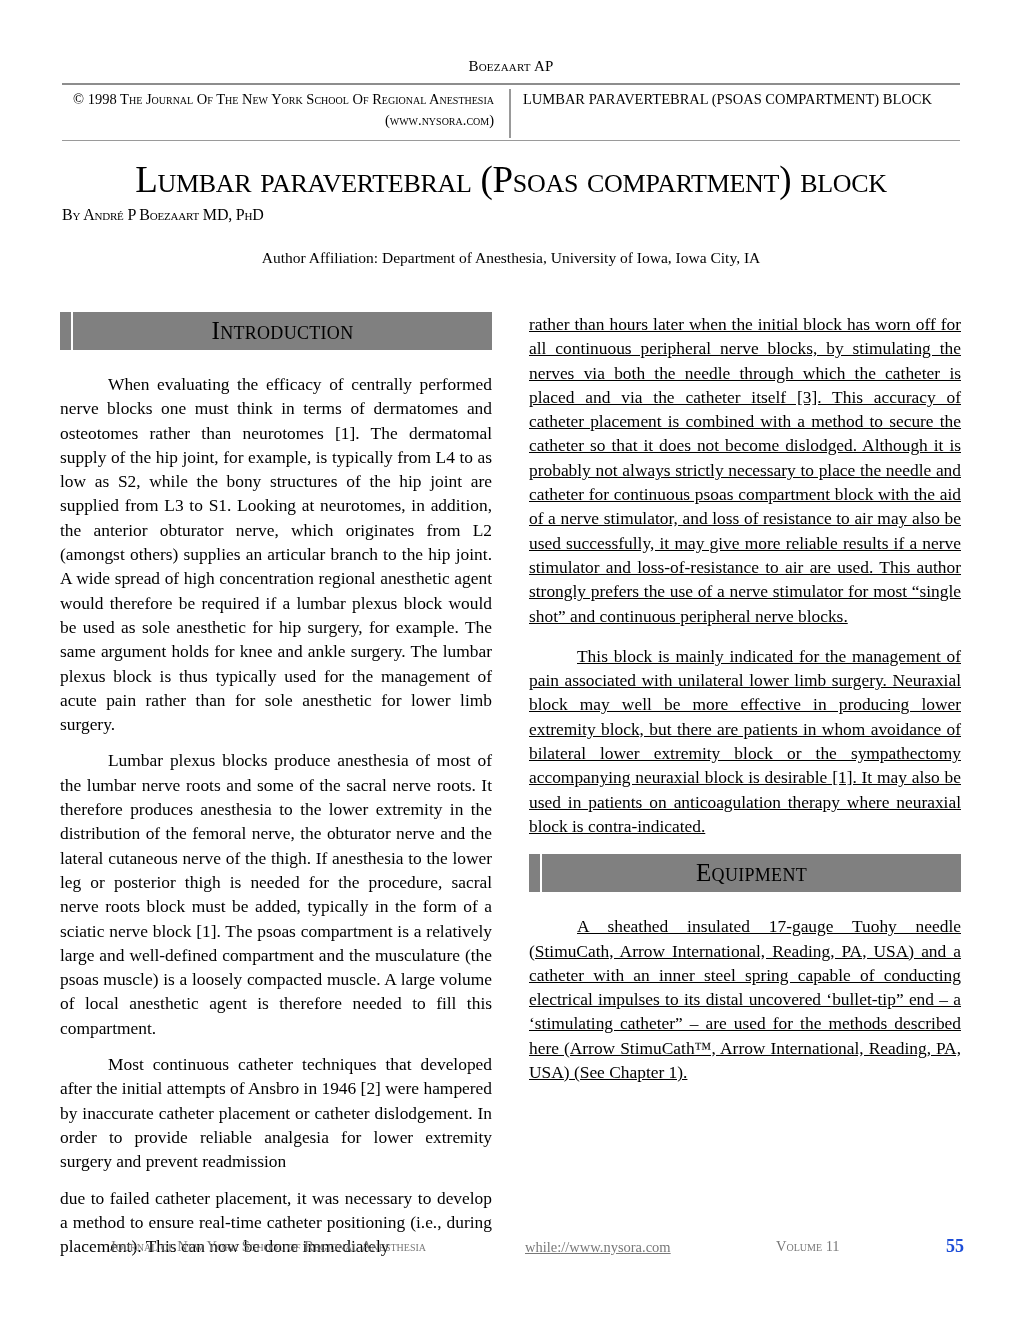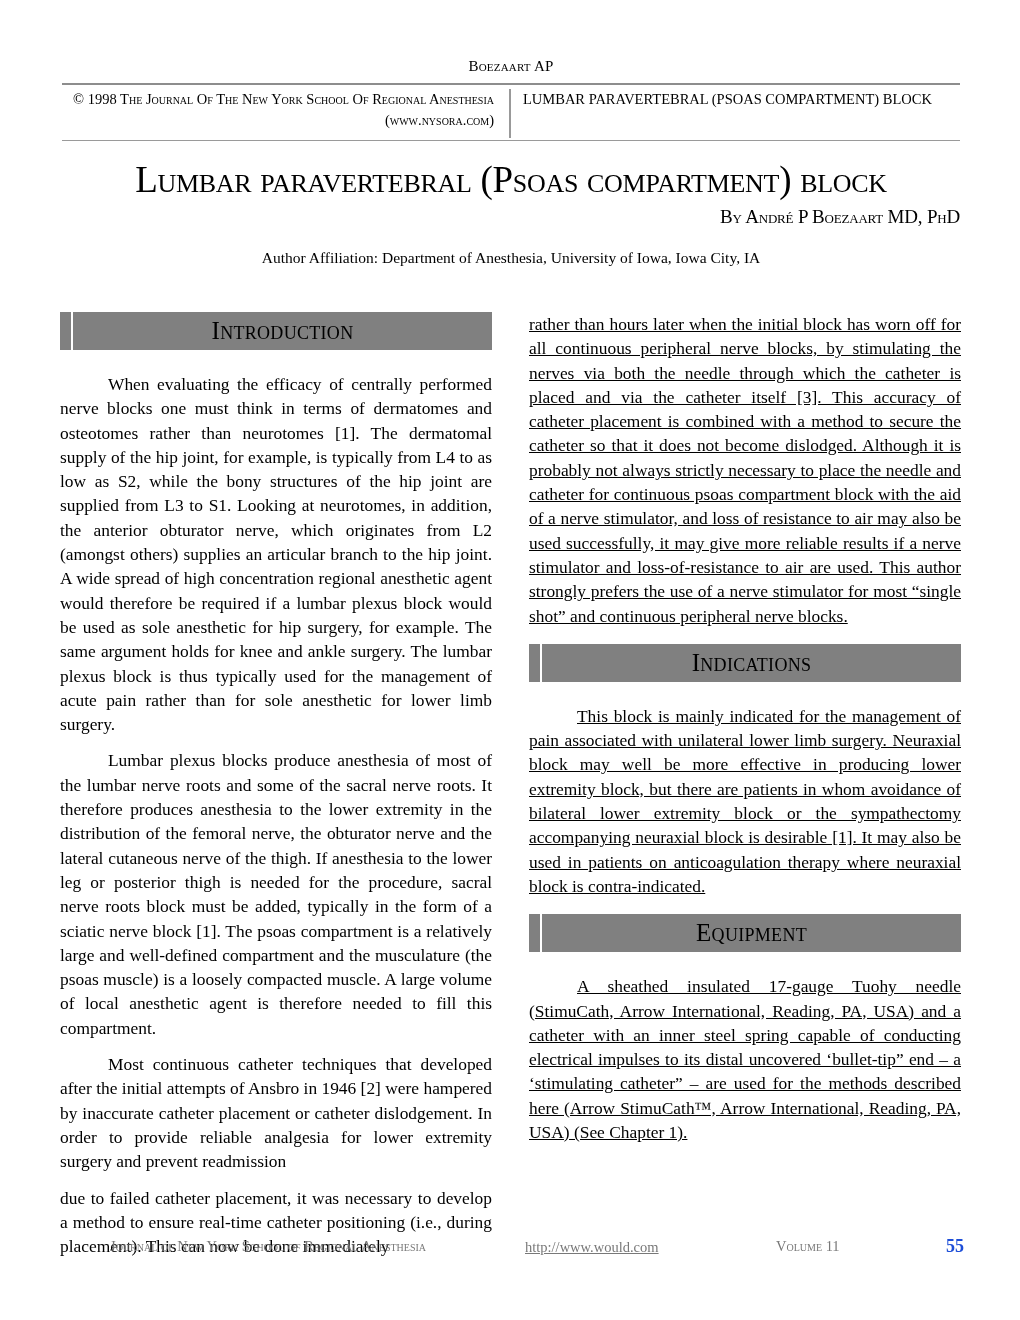--- a/index.html
+++ b/index.html
@@ -99,23 +99,23 @@
     font-size: 37px;
     line-height: 42px;
     letter-spacing: -0.3px;
     white-space: nowrap;
   }
   .doc-byline {
     position: absolute;
     left: 62px;
     top: 206px;
     width: 898px;
-    text-align: right;
-    font-variant: small-caps;
-    font-size: 19px;
+    text-align: left;
+    font-variant: small-caps;
+    font-size: 16px;
     letter-spacing: -0.2px;
   }
   .doc-affiliation {
     position: absolute;
     left: 62px;
     top: 249px;
     width: 898px;
     text-align: center;
     font-size: 15.5px;
   }
@@ -246,38 +246,34 @@
     <p class="body-par no-indent">due to failed catheter placement, it was necessary to develop a method to ensure real-time catheter positioning (i.e., during placement). This can now be done immediately</p>
 
   </div>
 
   <div class="col col-right">
 
     <p class="body-par no-indent">rather than hours later when the initial block has worn off for all continuous peripheral nerve blocks, by stimulating the nerves via both the needle through which the catheter is placed and via the catheter itself [3]. This accuracy of catheter placement is combined with a method to secure the catheter so that it does not become dislodged. Although it is probably not always strictly necessary to place the needle and catheter for continuous psoas compartment block with the aid of a nerve stimulator, and loss of resistance to air may also be used successfully, it may give more reliable results if a nerve stimulator and loss-of-resistance to air are used. This author strongly prefers the use of a nerve stimulator for most “single shot” and continuous peripheral nerve blocks.</p>
 
     <div class="gap-before-section"></div>
 
-    <div class="section-bar">
-      <span class="tab-split"></span>
-      <span class="section-title">Indications</span>
-    </div>
 
     <p class="body-par">This block is mainly indicated for the management of pain associated with unilateral lower limb surgery. Neuraxial block may well be more effective in producing lower extremity block, but there are patients in whom avoidance of bilateral lower extremity block or the sympathectomy accompanying neuraxial block is desirable [1]. It may also be used in patients on anticoagulation therapy where neuraxial block is contra-indicated.</p>
 
     <div class="gap-before-section"></div>
 
     <div class="section-bar">
       <span class="tab-split"></span>
       <span class="section-title">Equipment</span>
     </div>
 
     <p class="body-par">A sheathed insulated 17-gauge Tuohy needle (StimuCath, Arrow International, Reading, PA, USA) and a catheter with an inner steel spring capable of conducting electrical impulses to its distal uncovered ‘bullet-tip” end – a ‘stimulating catheter” – are used for the methods described here (Arrow StimuCath™, Arrow International, Reading, PA, USA) (See Chapter 1).</p>
 
   </div>
 
   <div class="footer">
     <span class="footer-journal">Journal of New York School of Regional Anesthesia</span>
-    <a class="footer-url" href="#">http://www.would.com</a>
+    <a class="footer-url" href="#">while://www.nysora.com</a>
     <span class="footer-volume">Volume 11</span>
     <span class="footer-page">55</span>
   </div>
 
 </div>
 
 </body></html>

